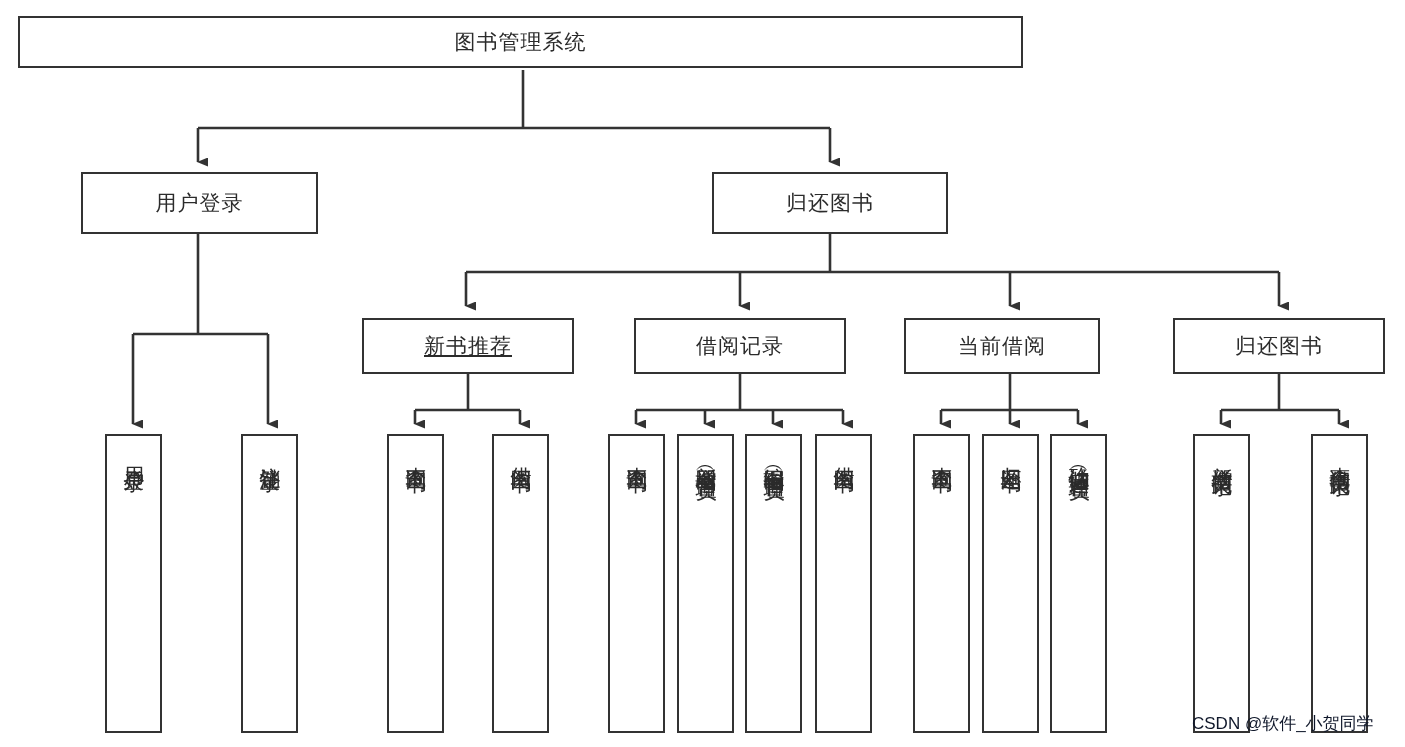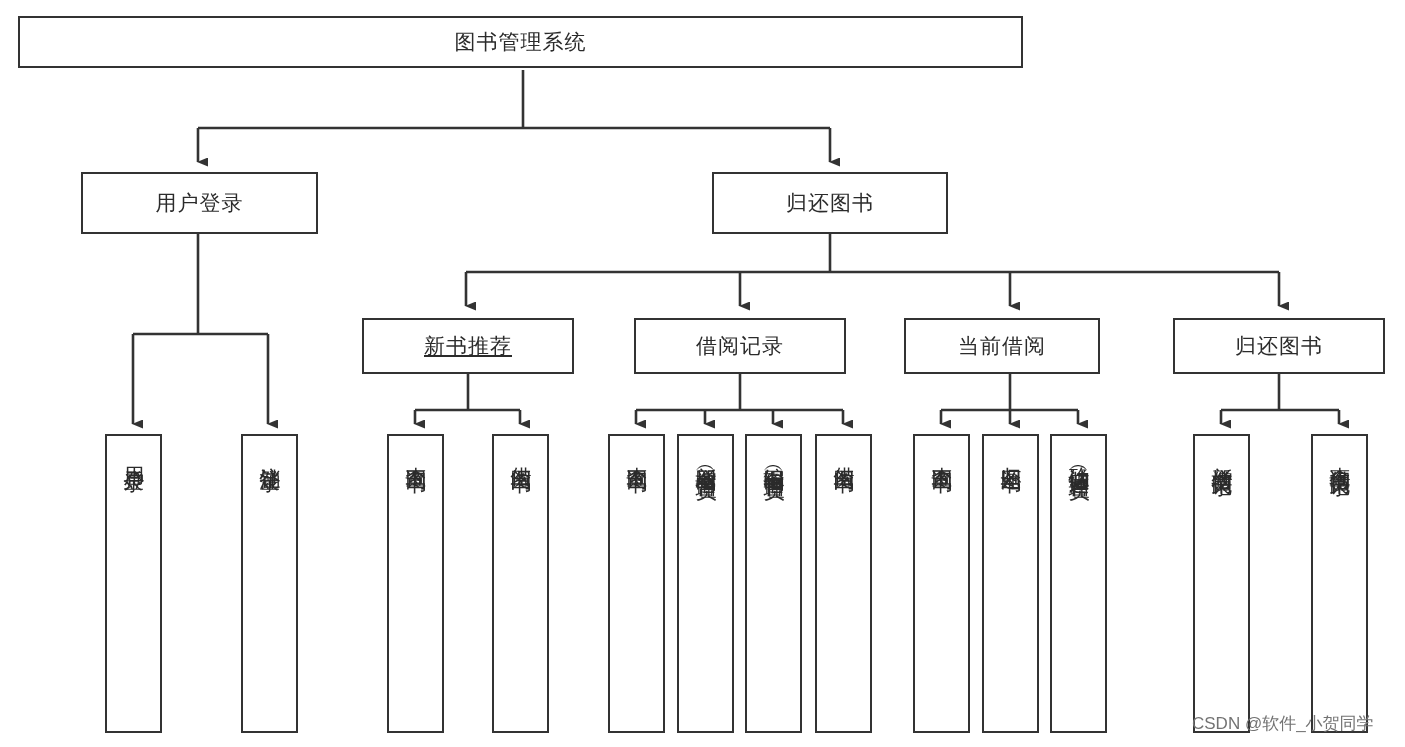--- a/index.html
+++ b/index.html
@@ -54,21 +54,21 @@
     line-height: 1.18;
     letter-spacing: 2px;
     white-space: nowrap;
     color: #2b2b2b;
   }
   #watermark {
     position: absolute;
     left: 1192px;
     top: 712px;
     font-size: 17px;
-    color: #737373;
+    color: #0f172a;
     white-space: nowrap;
     z-index: 5;
     font-family: "Liberation Sans", "DejaVu Sans", sans-serif;
   }
 </style>
 </head>
 <body>
 
 <div id="canvas">
 

